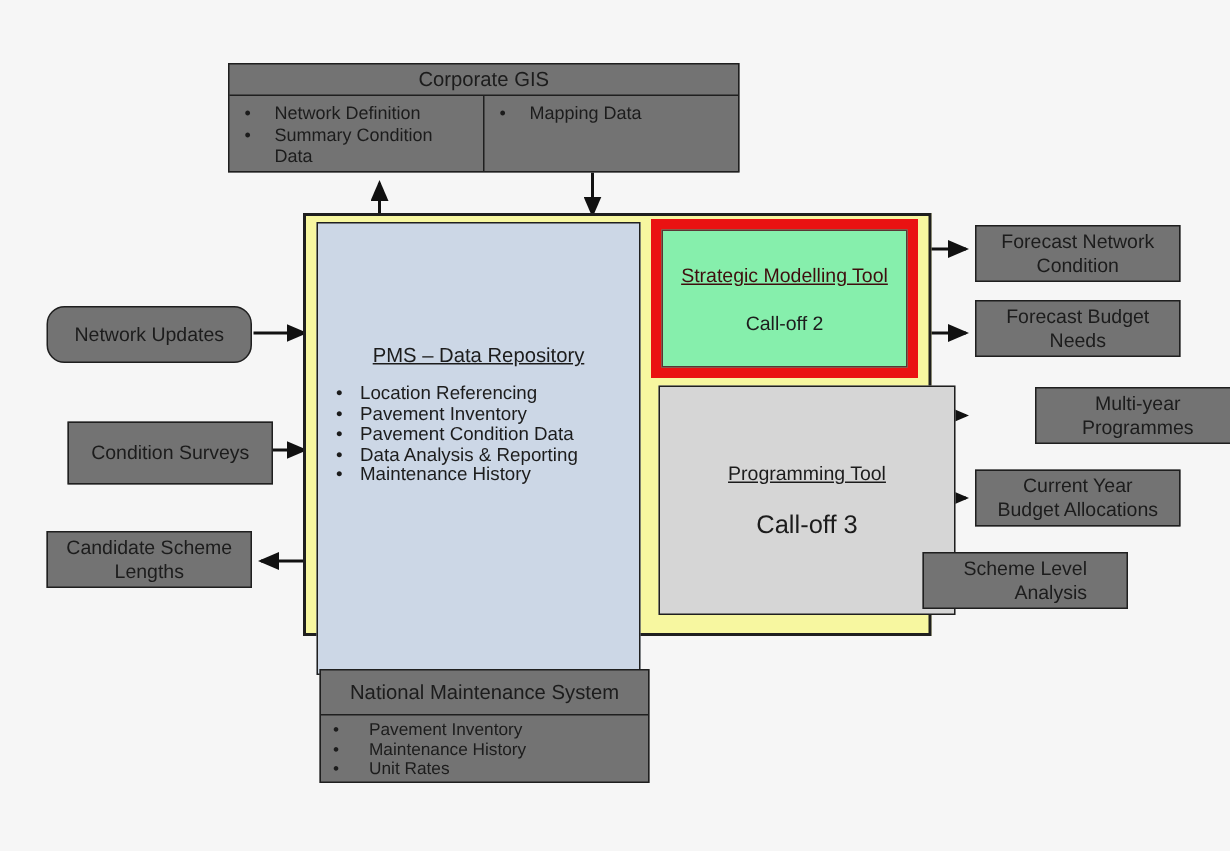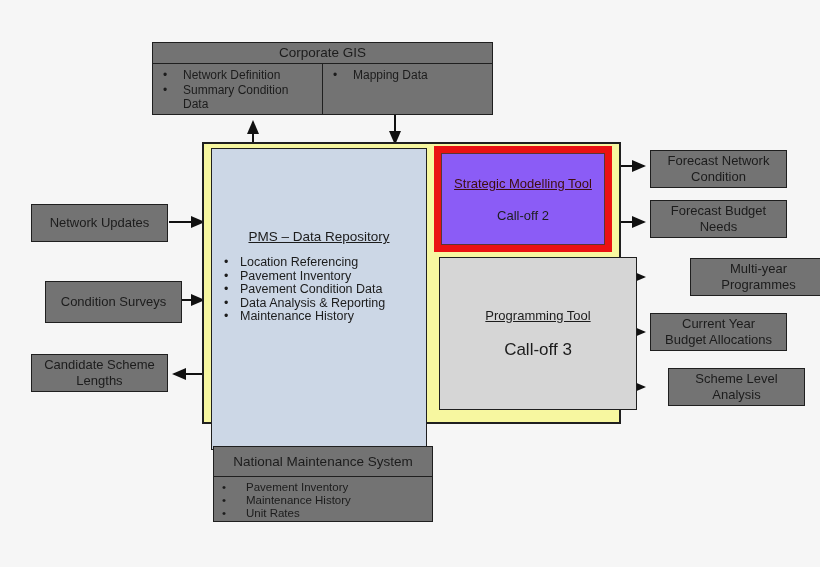--- a/index.html
+++ b/index.html
@@ -37,46 +37,46 @@
   
   .pms { left: 211px; top: 148px; width: 216px; height: 302px;
     background: #ccd7e6; padding-top: 80px; }
   .pms-title { text-align: center; font-size: 13.5px;
     text-decoration: underline; margin-bottom: 12px; }
   .pms .b-row { font-size: 12.5px; line-height: 13.5px; }
   .pms .dot { width: 28px; padding-left: 12px; }
 
   
   .strategic { left: 434px; top: 146px; width: 178px; height: 106px;
-    border: 7px solid #ea1212; background: #8b5cf6; }
+    border: 7px solid #ea1212; background: #86efac; }
   .strategic-inner { width: 100%; height: 100%; border: 1px solid #5a3535;
     display: flex; flex-direction: column; align-items: center;
     justify-content: center; gap: 17px; }
   .strategic-title { font-size: 13px; text-decoration: underline; color: #3f0e0e; }
   .strategic-sub { font-size: 13px; color: #1d1d1d; }
 
   
   .programming { left: 439px; top: 257px; width: 198px; height: 153px;
     background: #d6d6d6; display: flex; flex-direction: column;
     align-items: center; justify-content: center; gap: 17px; }
   .programming-title { font-size: 13px; text-decoration: underline; }
   .programming-sub { font-size: 17px; }
 
   
   .side { display: flex; align-items: center; justify-content: center;
     text-align: center; font-size: 13px; line-height: 16px;
     white-space: pre-line; }
-  .in1 { left: 31px; top: 204px; width: 137px; height: 38px; }
+  .in1 { left: 31px; top: 204px; width: 137px; height: 38px; border-radius: 12px; }
   .in2 { left: 45px; top: 281px; width: 137px; height: 42px; }
   .in3 { left: 31px; top: 354px; width: 137px; height: 38px; }
   .out1 { left: 650px; top: 150px; width: 137px; height: 38px; }
   .out2 { left: 650px; top: 200px; width: 137px; height: 38px; }
   .out3 { left: 650px; top: 258px; width: 137px; height: 38px; margin-left: 40px; }
   .out4 { left: 650px; top: 313px; width: 137px; height: 38px; }
-  .out5 { left: 668px; top: 368px; width: 137px; height: 38px; }
+  .out5 { left: 615px; top: 368px; width: 137px; height: 38px; text-align: right; }
 
   
   .nms { left: 213px; top: 446px; width: 220px; height: 76px; }
   .nms-header { height: 30px; line-height: 29px; text-align: center;
     font-size: 13.5px; border-bottom: 1.5px solid #1f1f1f; }
   .nms-body { padding-top: 4px; }
   .nms .b-row { font-size: 11.5px; line-height: 12.8px; }
   .nms .dot { width: 32px; padding-left: 8px; }
 </style>
 </head>

